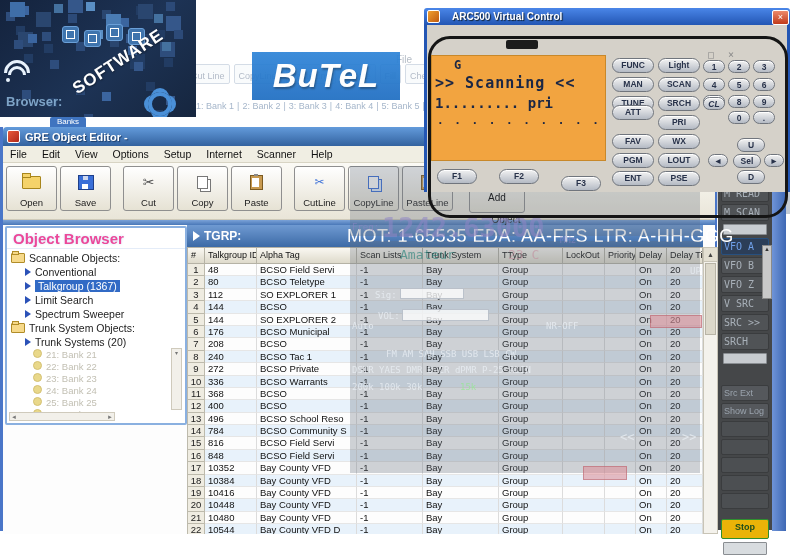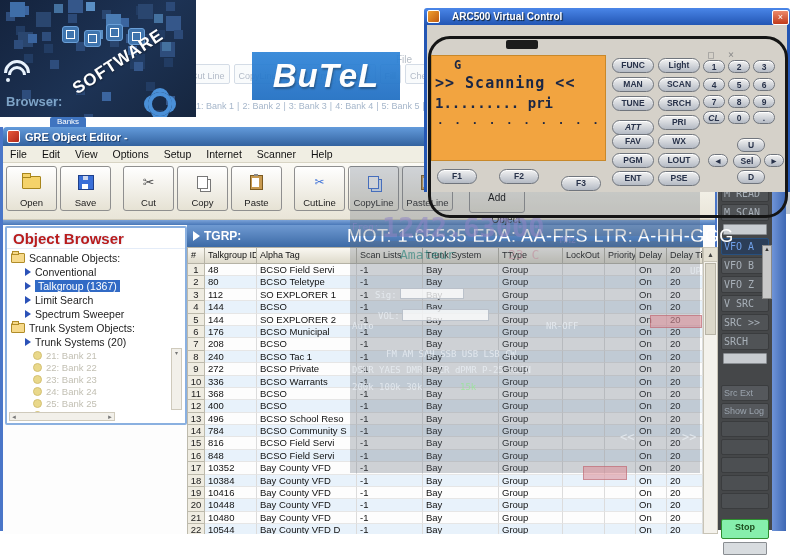--- a/index.html
+++ b/index.html
@@ -14,21 +14,21 @@
   .bank-tabs span{margin-right:3px;}
   .status-strip{left:395px;top:192px;width:395px;height:22px;background:rgba(148,160,176,.55);
                 color:#f2f5f9;font-family:"DejaVu Sans Mono",monospace;font-size:10px;font-weight:bold;}
   .status-strip b{position:absolute;top:5px;}
   .dark-panel{left:718px;top:183px;width:54px;height:347px;background:#454749;z-index:3;}
   .dp-btn{display:block;margin:2px 3px;padding:2px 2px;text-align:left;font-size:9px;color:#9aa3ad;
           background:#55585c;border:1px solid #3a3c3e;border-radius:2px;white-space:nowrap;overflow:hidden;}
   .dp-mono{font-family:"DejaVu Sans Mono",monospace;font-size:10px;color:#a8b0b8;background:#505356;}
   .dp-sel{color:#6f9fe8;background:#2c3e58;border-color:#27507f;}
   .dp-dim{color:#6c6f73;background:#4c4f52;height:10px;}
-  .dp-stop{background:#86efac;color:#1d4d1d;text-align:center;font-weight:bold;height:14px;border-color:#2f8f2f;}
+  .dp-stop{background:#eab308;color:#1d4d1d;text-align:center;font-weight:bold;height:14px;border-color:#2f8f2f;}
   .dp-combo{background:#c8ccd0;height:9px;border:1px solid #8a8e92;margin:3px 5px;border-radius:1px;}
   .blue-edge{left:772px;top:26px;width:14px;height:505px;background:linear-gradient(90deg,#6f94d8,#3e68b4);z-index:2;}
   .vfo-scroll{left:762px;top:245px;width:8px;height:52px;background:#c9c9c9;border:1px solid #8a8a8a;z-index:4;font-size:6px;text-align:center;color:#333;}
   
   .freq-ghost{z-index:14;pointer-events:none;color:#8f86c6;opacity:.55;font-family:"DejaVu Sans Mono",monospace;}
   .tbl-ghost{z-index:13;pointer-events:none;background:rgba(100,110,124,.30);}
   .tbl-ghost-label{z-index:14;pointer-events:none;color:rgba(235,240,245,.75);font-size:9px;
                    font-family:"DejaVu Sans Mono",monospace;white-space:nowrap;}
   .tbl-ghost-green{color:rgba(150,230,150,.8);}
   .ghost-box{z-index:14;pointer-events:none;background:rgba(255,255,255,.75);border:1px solid rgba(150,160,175,.6);}
@@ -96,31 +96,31 @@
   .i-copy.blue{border-color:#3a6fd8;box-shadow:3px 3px 0 -1px #dce8fa,3px 3px 0 0 #3a6fd8;}
   .i-clip{width:11px;height:13px;background:#c89a50;border:1px solid #7c5a20;position:relative;}
   .i-clip:before{content:"";position:absolute;left:1px;top:2px;width:7px;height:9px;background:#fff;}
   .i-clip.blue:before{background:#cfe0f8;}
   .i-clip:after{content:"";position:absolute;left:3px;top:-2px;width:4px;height:2px;background:#8a8a8a;}
   .blue-band{height:5px;background:linear-gradient(180deg,#7aa2d8,#4a78b8);}
   .gre-body{position:relative;height:309px;background:#fdfdfd;}
   
   .obpanel{position:absolute;left:2px;top:1px;width:182px;height:199px;background:#fff;
            border:2px solid #8ab0e0;border-radius:2px;box-sizing:border-box;}
-  .obtitle{font-size:15px;font-weight:bold;color:#b91c1c;padding:2px 0 1px 6px;
+  .obtitle{font-size:15px;font-weight:bold;color:#ec4899;padding:2px 0 1px 6px;
            text-shadow:0 0 3px #cfe2f8;border-bottom:1px solid #e4ecf8;}
   .tree{padding:2px 0 0 4px;font-size:10.5px;color:#222;}
   .trow2{display:flex;align-items:center;height:14px;white-space:nowrap;}
   .tind{margin-left:14px;}
   .f-ico{width:12px;height:8px;background:#f6d98a;border:1px solid #b08c28;border-radius:1px;margin-right:4px;position:relative;flex:none;}
   .f-ico:before{content:"";position:absolute;left:0;top:-3px;width:5px;height:2px;background:#f6d98a;border:1px solid #b08c28;}
   .a-ico{width:0;height:0;border-left:6px solid #2b52b8;border-top:4px solid transparent;
          border-bottom:4px solid transparent;margin-right:4px;flex:none;}
   .tsel{background:#316ac5;color:#fff;padding:0 3px;}
-  .gitem{display:flex;align-items:center;height:12px;font-size:9.5px;color:#b3b0a0;opacity:.8;margin-left:26px;white-space:nowrap;}
+  .gitem{display:flex;align-items:flex-start;height:12px;font-size:9.5px;color:#b3b0a0;opacity:.8;margin-left:26px;white-space:nowrap;}
   .g-ico{width:7px;height:7px;border-radius:50%;background:#e4cf6e;border:1px solid #c8b050;margin-right:4px;flex:none;}
   .ob-hscroll{position:absolute;left:2px;bottom:2px;width:106px;height:9px;background:#f2f0ea;border:1px solid #cfcabc;
               font-size:6px;color:#777;display:flex;justify-content:space-between;align-items:center;padding:0 1px;box-sizing:border-box;}
   .ob-vscroll{position:absolute;right:3px;top:120px;width:9px;height:60px;background:#f2f0ea;border:1px solid #cfcabc;
               font-size:6px;color:#777;text-align:center;}
   
   .tgrpbar{position:absolute;left:184px;top:0;width:516px;height:22px;
            background:linear-gradient(180deg,#6f9ad2,#3c6aa6);color:#fff;display:flex;align-items:center;z-index:12;}
   .tgrpbar .arrow{width:0;height:0;border-left:7px solid #fff;border-top:5px solid transparent;
                   border-bottom:5px solid transparent;margin:0 4px 0 6px;}
@@ -716,38 +716,38 @@
     <div class="l3">1.........  pri</div>
     <div class="l4">. . . . . . . . . .</div>
   </div>
   <div id="vc-keys">
       <div class="vckey" style="left: 612px; top: 58px; width: 40px; height: 13px; z-index: 27;">FUNC</div>
       <div class="vckey" style="left: 658px; top: 58px; width: 40px; height: 13px; z-index: 27;">Light</div>
       <div class="vckey" style="left: 612px; top: 77px; width: 40px; height: 13px; z-index: 27;">MAN</div>
       <div class="vckey" style="left: 658px; top: 77px; width: 40px; height: 13px; z-index: 27;">SCAN</div>
       <div class="vckey" style="left: 612px; top: 96px; width: 40px; height: 13px; z-index: 27;">TUNE</div>
       <div class="vckey" style="left: 658px; top: 96px; width: 40px; height: 13px; z-index: 27;">SRCH</div>
-      <div class="vckey" style="left: 612px; top: 120px; width: 40px; height: 13px; z-index: 27; font-style: italic;">ATT</div>
+      <div class="vckey" style="left: 612px; top: 105px; width: 40px; height: 13px; z-index: 27;">ATT</div>
       <div class="vckey" style="left: 658px; top: 115px; width: 40px; height: 13px; z-index: 27;">PRI</div>
       <div class="vckey" style="left: 612px; top: 134px; width: 40px; height: 13px; z-index: 27;">FAV</div>
       <div class="vckey" style="left: 658px; top: 134px; width: 40px; height: 13px; z-index: 27;">WX</div>
       <div class="vckey" style="left: 612px; top: 153px; width: 40px; height: 13px; z-index: 27;">PGM</div>
       <div class="vckey" style="left: 658px; top: 153px; width: 40px; height: 13px; z-index: 27;">LOUT</div>
       <div class="vckey" style="left: 612px; top: 171px; width: 40px; height: 13px; z-index: 27;">ENT</div>
       <div class="vckey" style="left: 658px; top: 171px; width: 40px; height: 13px; z-index: 27;">PSE</div>
       <div class="vckey" style="left: 703px; top: 60px; width: 20px; height: 11px; z-index: 27;">1</div>
       <div class="vckey" style="left: 728px; top: 60px; width: 20px; height: 11px; z-index: 27;">2</div>
       <div class="vckey" style="left: 753px; top: 60px; width: 20px; height: 11px; z-index: 27;">3</div>
       <div class="vckey" style="left: 703px; top: 78px; width: 20px; height: 11px; z-index: 27;">4</div>
       <div class="vckey" style="left: 728px; top: 78px; width: 20px; height: 11px; z-index: 27;">5</div>
       <div class="vckey" style="left: 753px; top: 78px; width: 20px; height: 11px; z-index: 27;">6</div>
       <div class="vckey" style="left: 703px; top: 95px; width: 20px; height: 11px; z-index: 27;">7</div>
       <div class="vckey" style="left: 728px; top: 95px; width: 20px; height: 11px; z-index: 27;">8</div>
       <div class="vckey" style="left: 753px; top: 95px; width: 20px; height: 11px; z-index: 27;">9</div>
-      <div class="vckey" style="left: 703px; top: 111px; width: 20px; height: 11px; z-index: 27; font-style: italic;">CL</div>
+      <div class="vckey" style="left: 703px; top: 97px; width: 20px; height: 11px; z-index: 27; font-style: italic;">CL</div>
       <div class="vckey" style="left: 728px; top: 111px; width: 20px; height: 11px; z-index: 27;">0</div>
       <div class="vckey" style="left: 753px; top: 111px; width: 20px; height: 11px; z-index: 27;">.</div>
       <div class="vckey" style="left: 737px; top: 138px; width: 26px; height: 12px; z-index: 27;">U</div>
       <div class="vckey" style="left: 708px; top: 154px; width: 18px; height: 11px; z-index: 27;">◄</div>
       <div class="vckey" style="left: 733px; top: 154px; width: 26px; height: 12px; z-index: 27;">Sel</div>
       <div class="vckey" style="left: 764px; top: 154px; width: 18px; height: 11px; z-index: 27;">►</div>
       <div class="vckey" style="left: 737px; top: 170px; width: 26px; height: 12px; z-index: 27;">D</div>
       <div class="vckey" style="left: 437px; top: 169px; width: 38px; height: 13px; z-index: 27;">F1</div>
       <div class="vckey" style="left: 499px; top: 169px; width: 38px; height: 13px; z-index: 27;">F2</div>
       <div class="vckey" style="left: 561px; top: 176px; width: 38px; height: 13px; z-index: 27;">F3</div>

